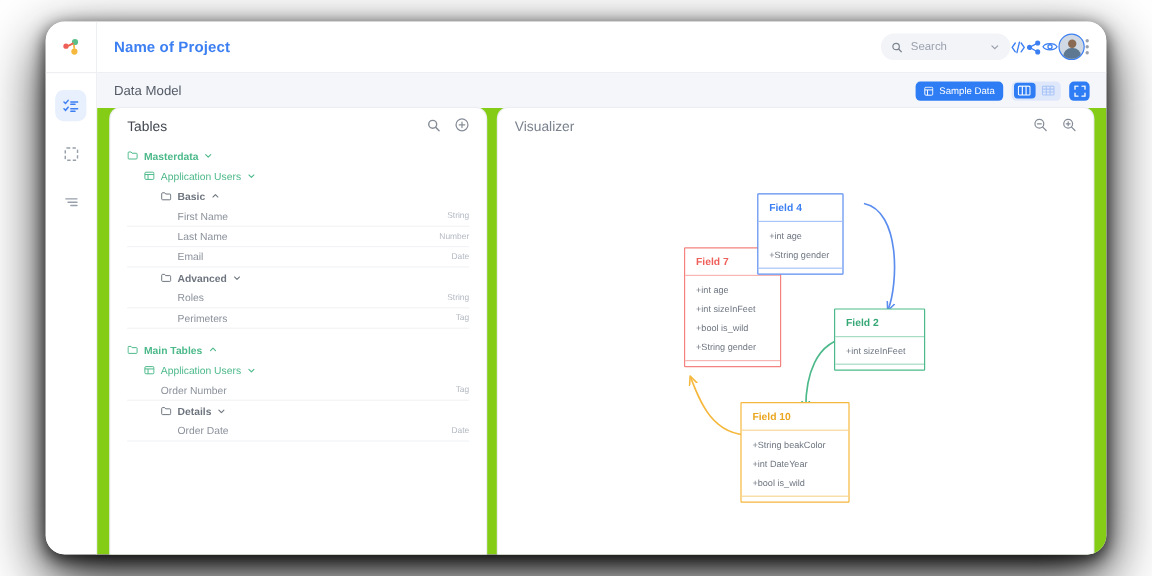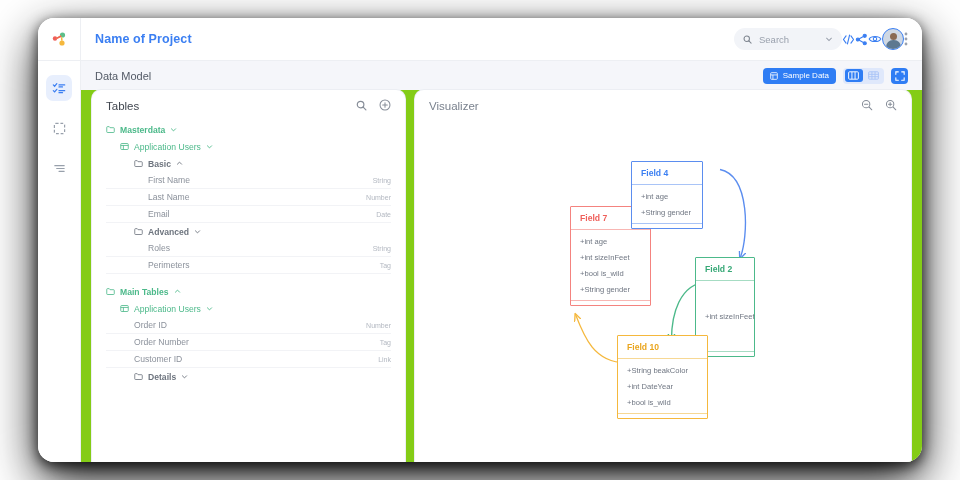--- a/index.html
+++ b/index.html
@@ -419,43 +419,39 @@
                 </svg>
               </span>
               <span class="grp-green-reg">Application Users</span>
               <span class="caret">
                 <svg width="7" height="7" viewBox="0 0 10 10" fill="none" stroke="#4cb98a" stroke-width="1.3" stroke-linecap="round" stroke-linejoin="round">
                   <path d="M2 4 L5 7 L8 4"></path>
                 </svg>
               </span>
             </div>
             <div class="tree-row ind3">
-              <span class="label">Order ID</span>
-              <span class="type">Number</span>
-            </div>
-            <div class="tree-row ind3">
               <span class="label">Order Number</span>
               <span class="type">Tag</span>
             </div>
-            <div class="tree-row ind3">
-              <span class="label">Customer ID</span>
-              <span class="type">Link</span>
-            </div>
             <div class="tree-row ind3 group">
               <span class="ico">
                 <svg width="9" height="9" viewBox="0 0 12 12" fill="none" stroke="#6e757f" stroke-width="1.1" stroke-linejoin="round">
                   <path d="M1 3.2 A1 1 0 0 1 2 2.2 H4.3 L5.4 3.6 H10 A1 1 0 0 1 11 4.6 V9 A1 1 0 0 1 10 10 H2 A1 1 0 0 1 1 9 Z"></path>
                 </svg>
               </span>
               <span class="grp-dark">Details</span>
               <span class="caret">
                 <svg width="7" height="7" viewBox="0 0 10 10" fill="none" stroke="#6e757f" stroke-width="1.3" stroke-linecap="round" stroke-linejoin="round">
                   <path d="M2 4 L5 7 L8 4"></path>
                 </svg>
               </span>
+            </div>
+            <div class="tree-row ind4">
+              <span class="label">Order Date</span>
+              <span class="type">Date</span>
             </div>
           </div>
       </div>
 
       <div class="panel" id="visualizer-panel">
         <div class="panel-head">
           <span class="panel-title">Visualizer</span>
           <span class="panel-head-icons">
             <span>
               <svg width="12" height="12" viewBox="0 0 14 14" fill="none" stroke="#868d98" stroke-width="1.2" stroke-linecap="round">
@@ -505,21 +501,21 @@
               <div class="uml-foot"></div>
             </div>
             <div class="uml blue" style="left: 216px; top: 40px; width: 72px;">
               <div class="uml-title">Field 4</div>
               <div class="uml-body">
                 <span>+int age</span>
                 <span>+String gender</span>
               </div>
               <div class="uml-foot"></div>
             </div>
-            <div class="uml green" style="left: 280px; top: 136px; width: 60px; gap: 24px;">
+            <div class="uml green" style="left: 280px; top: 136px; width: 76px;">
               <div class="uml-title">Field 2</div>
               <div class="uml-body">
                 <span>+int sizeInFeet</span>
               </div>
               <div class="uml-foot"></div>
             </div>
             <div class="uml orange" style="left: 202px; top: 214px; width: 91px;">
               <div class="uml-title">Field 10</div>
               <div class="uml-body">
                 <span>+String beakColor</span>

